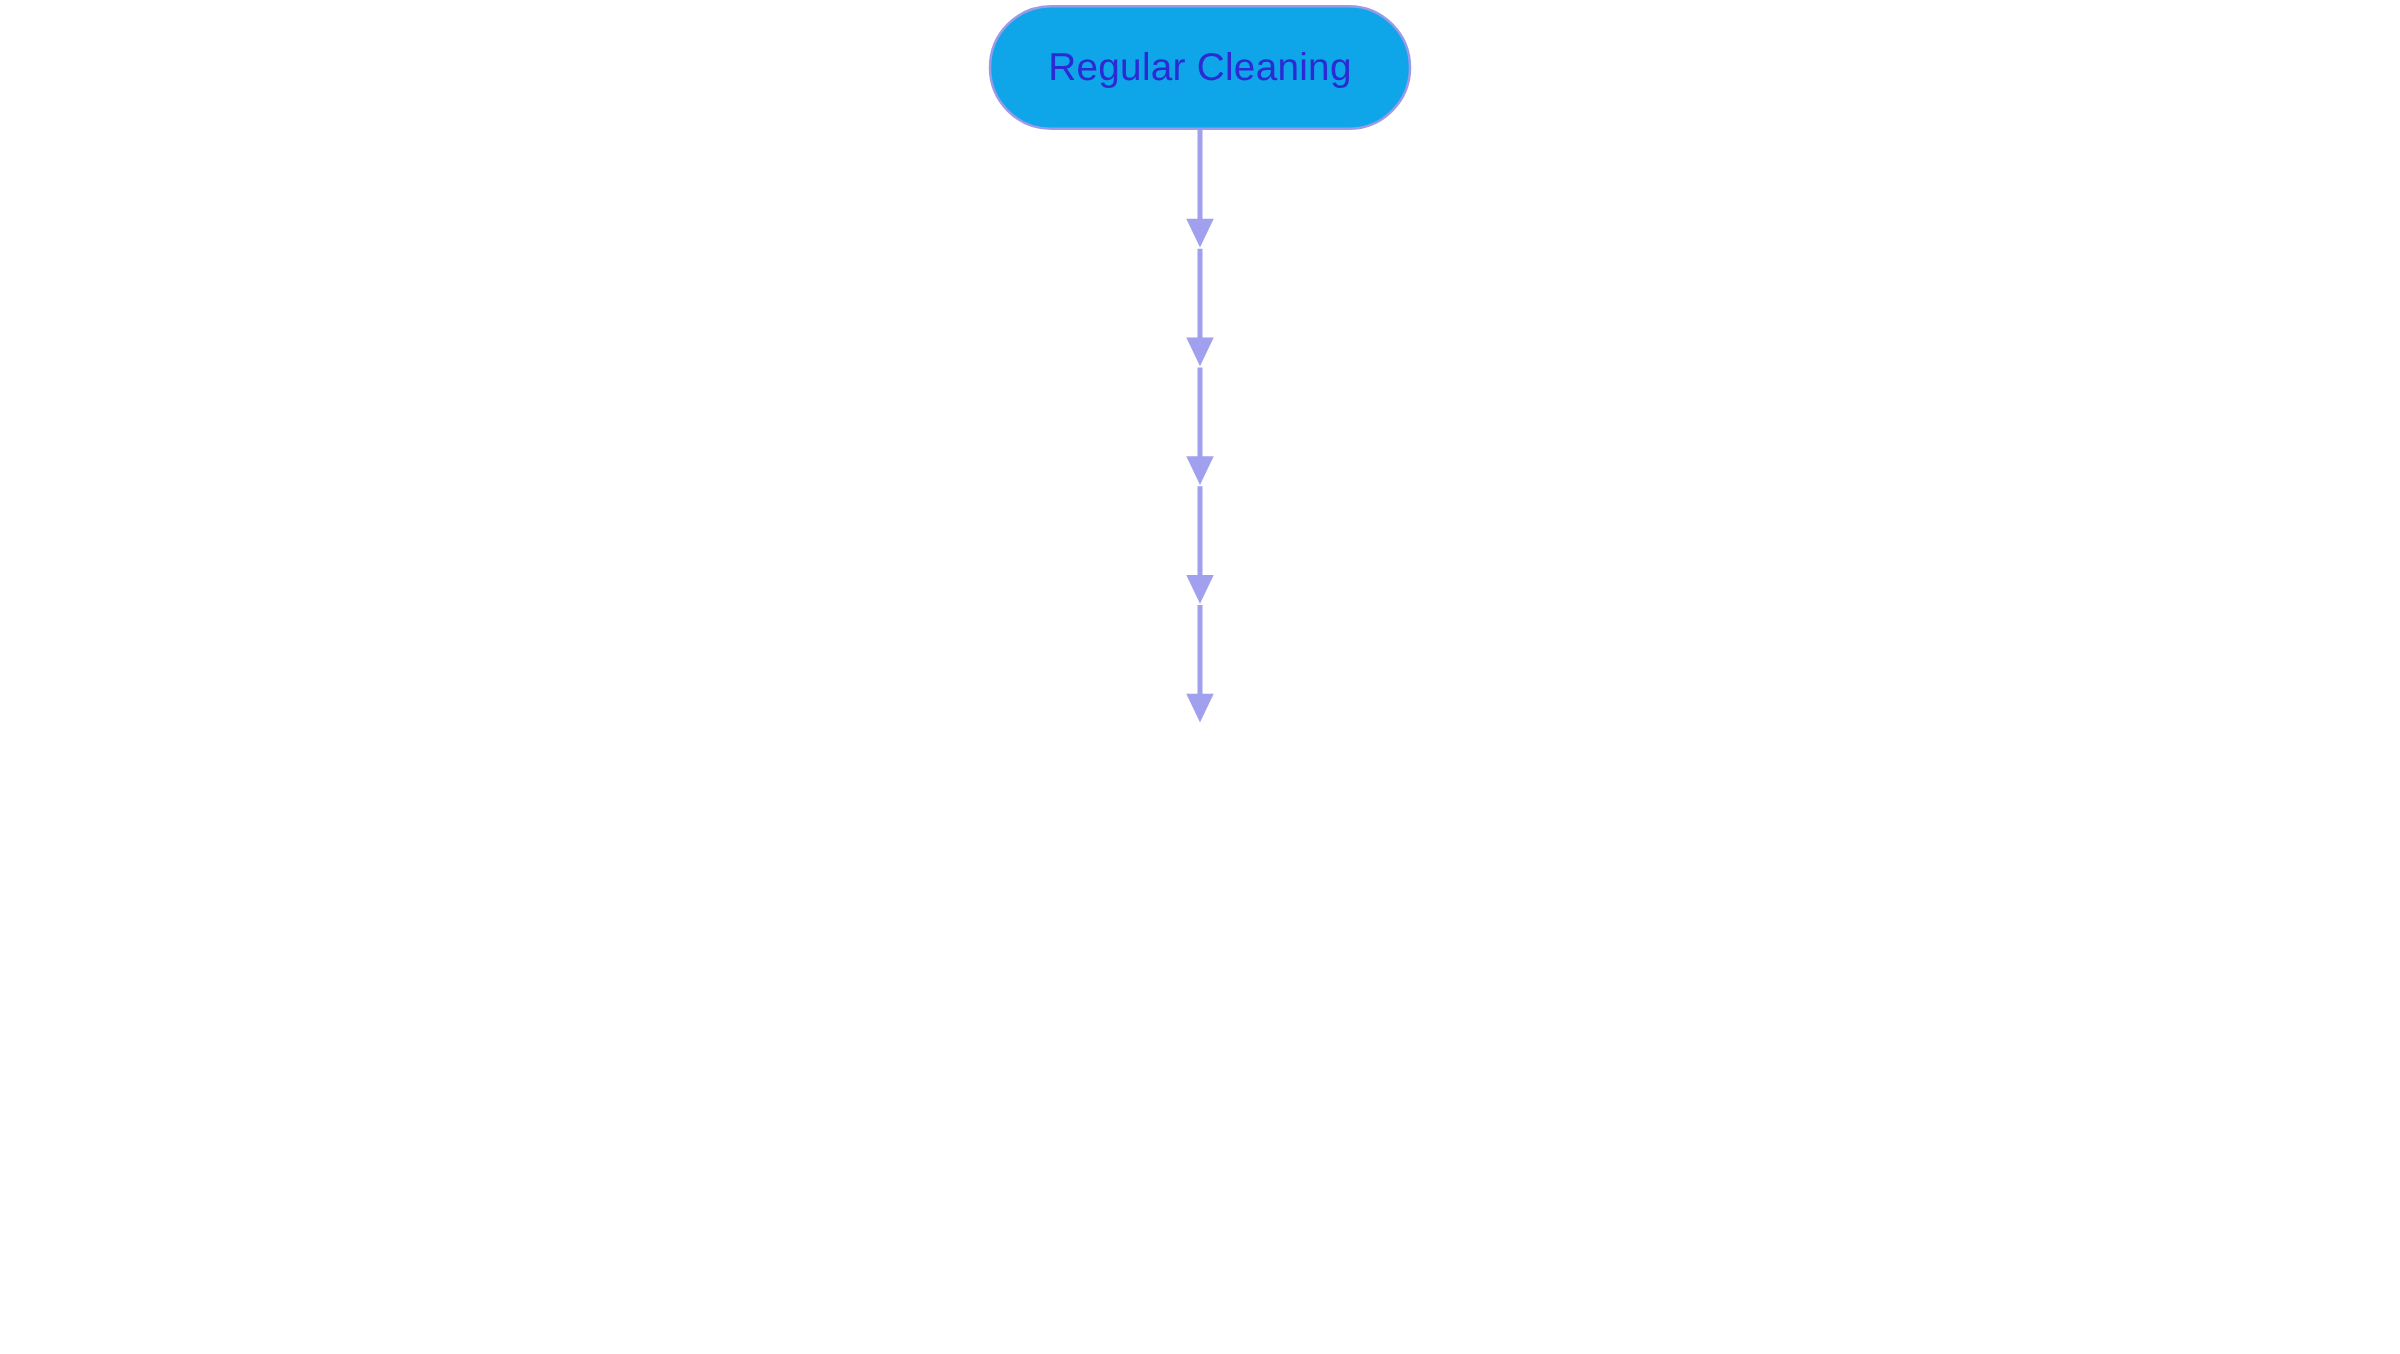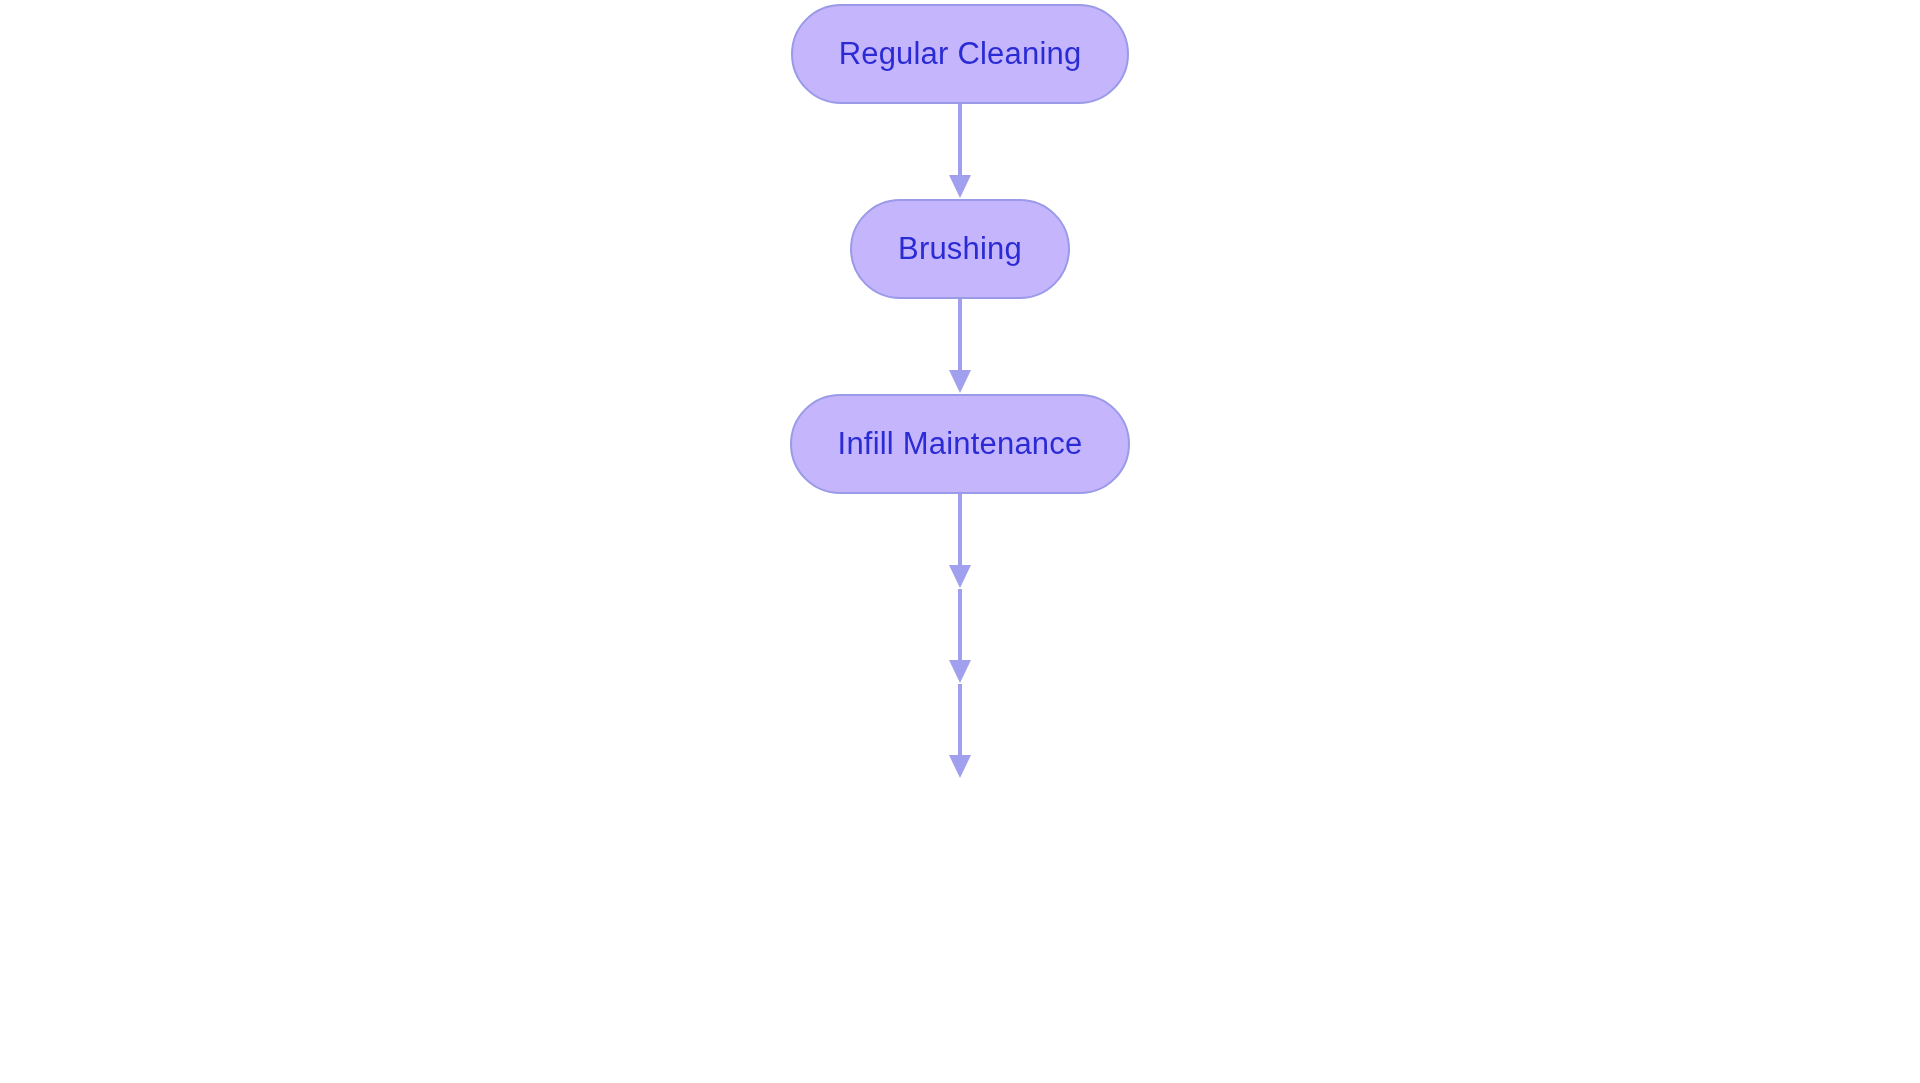--- a/index.html
+++ b/index.html
@@ -21,21 +21,21 @@
     background: #ffffff;
     display: flex;
     flex-direction: column;
     align-items: center;
   }
 
   .node {
     box-sizing: border-box;
     height: 100px;
     border-radius: 50px;
-    background: #c4b5fd;
+    background: #0ea5e9;
     border: 2px solid #9a9ae8;
     color: #2b2bd4;
     display: flex;
     align-items: center;
     justify-content: center;
     font-size: 31px;
     font-weight: 400;
     letter-spacing: 0.2px;
     white-space: nowrap;
     padding: 0 46px;
@@ -80,32 +80,26 @@
 
   <div class="node">
     <span>Regular Cleaning</span>
   </div>
 
   <div class="connector">
     <div class="line"></div>
     <div class="head"></div>
   </div>
 
-  <div class="node">
-    <span>Brushing</span>
-  </div>
 
   <div class="connector">
     <div class="line"></div>
     <div class="head"></div>
   </div>
 
-  <div class="node">
-    <span>Infill Maintenance</span>
-  </div>
 
   <div class="connector">
     <div class="line"></div>
     <div class="head"></div>
   </div>
 
 
   <div class="connector">
     <div class="line"></div>
     <div class="head"></div>

